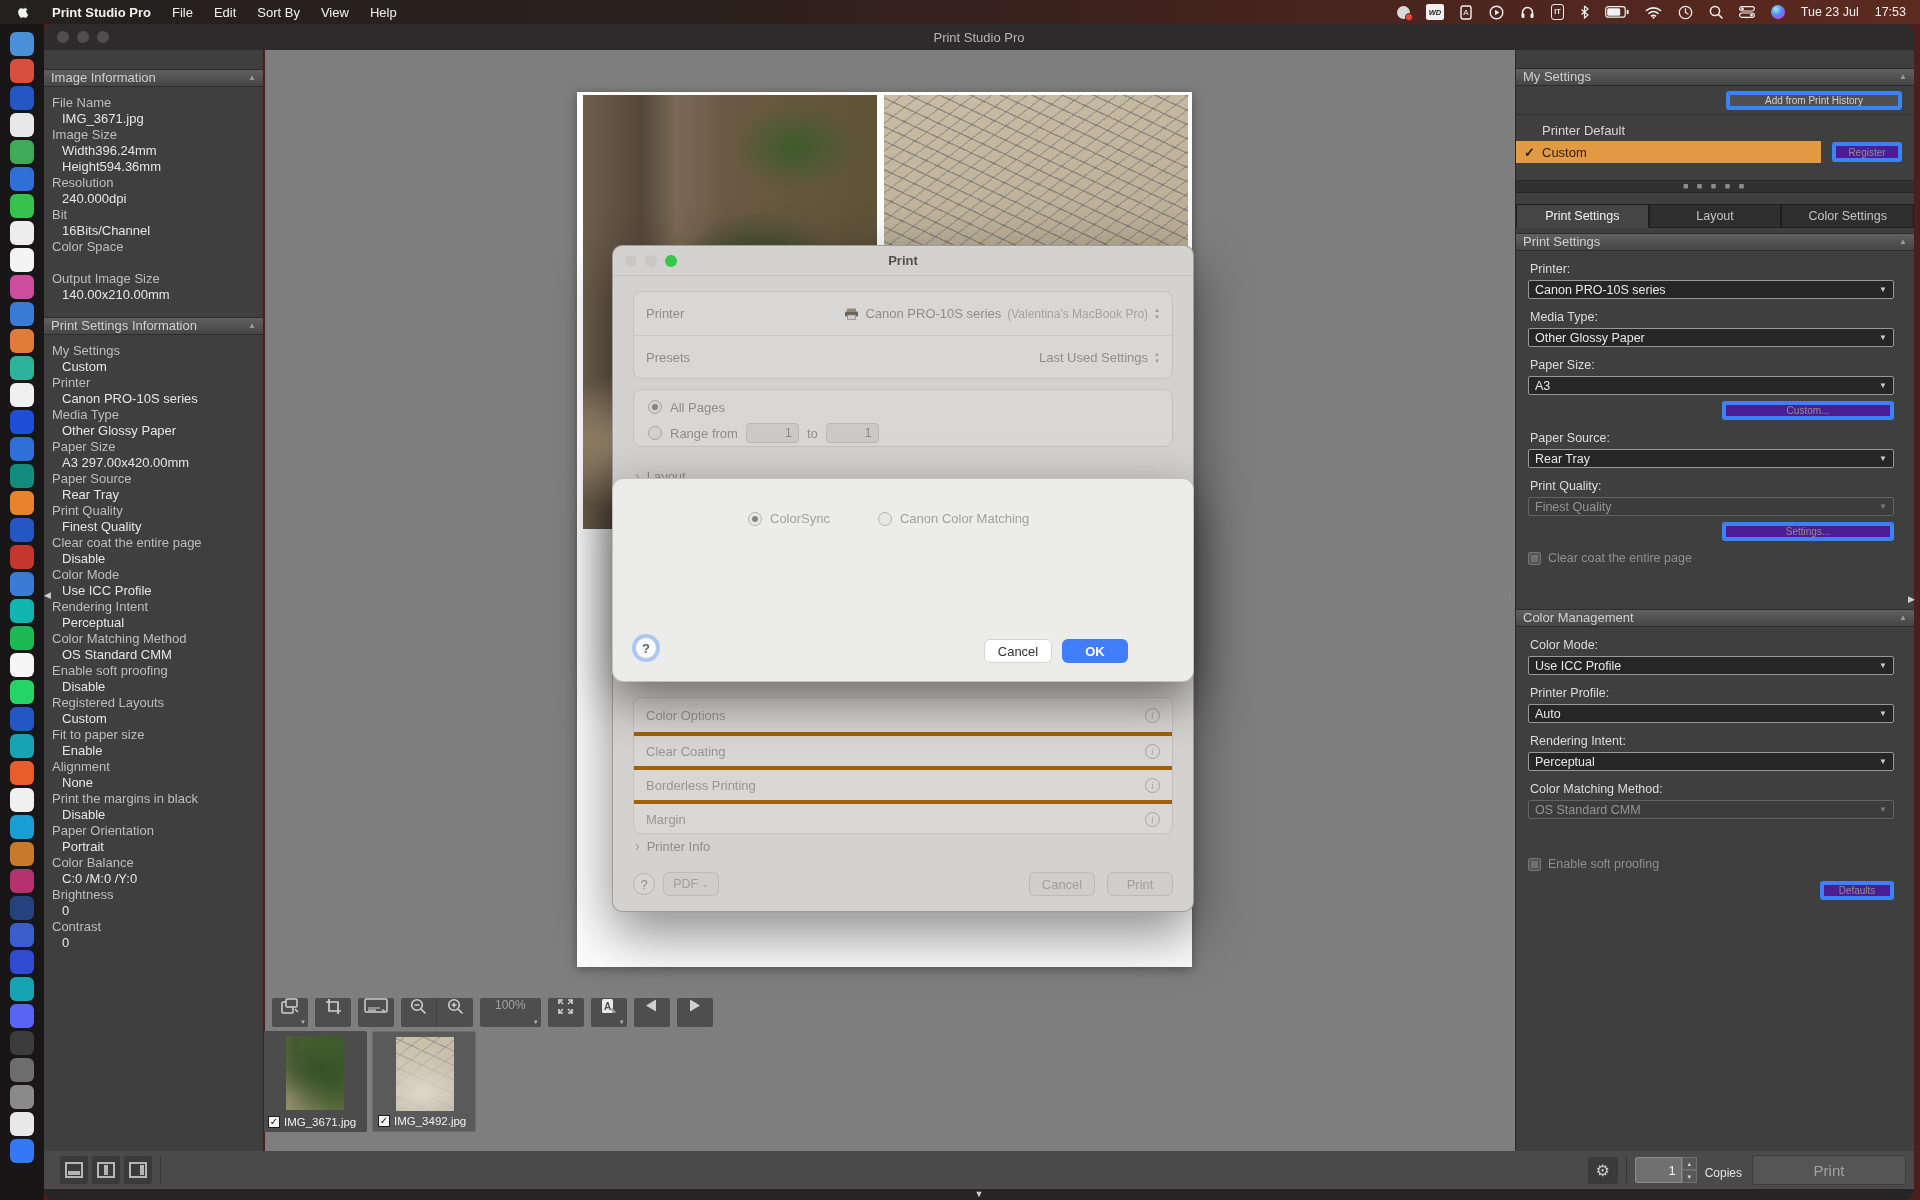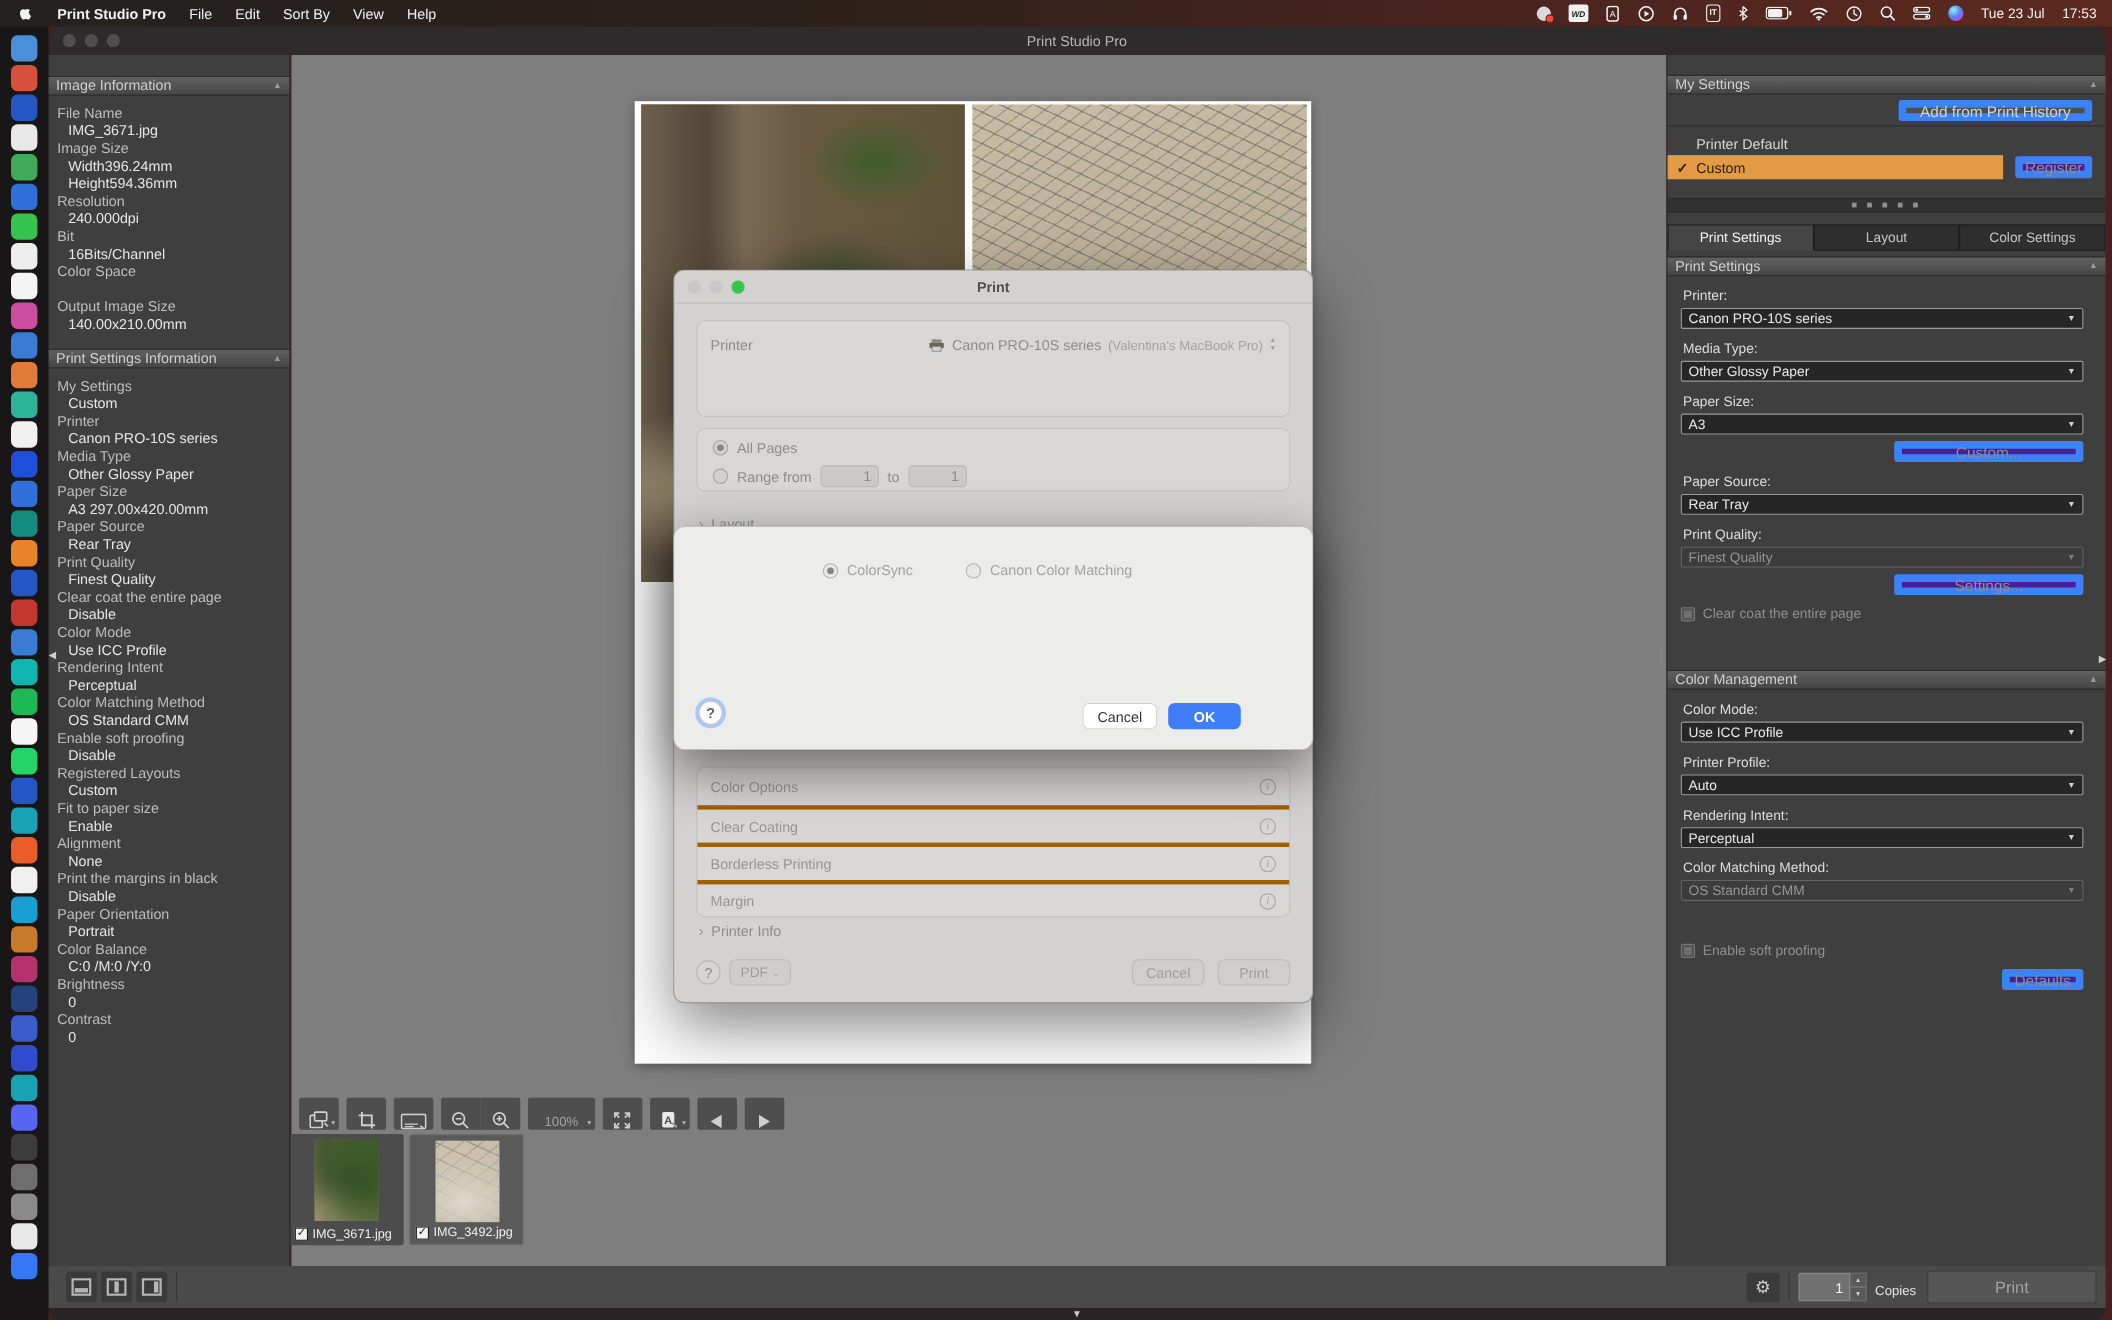--- a/index.html
+++ b/index.html
@@ -30,21 +30,21 @@
 .panel{position:absolute;top:50px;bottom:34px;background:#3f3f3f;z-index:4;color:#c9c9c9;font-size:13px}
 .left-panel{left:44px;width:220px;border-right:1px solid #2a2a2a}
 .right-panel{left:1515px;width:399px;border-left:1px solid #2a2a2a}
 .sec-hdr{height:18px;line-height:18px;padding:0 7px;background:linear-gradient(#606060,#454545);border-top:1px solid #2c2c2c;border-bottom:1px solid #2c2c2c;color:#cfcfcf;display:flex;align-items:center}
 .sec-hdr .tri{margin-left:auto;font-size:8px;color:#9a9a9a}
 .lp-items{padding:8px 8px 0 8px}
 .lp-label{line-height:16px;color:#bdbdbd}
 .lp-value{line-height:16px;color:#e6e6e6;padding-left:10px;white-space:pre-line;min-height:16px}
 .lp-hdr2{margin-top:14px}
 
-.rp-btn{background:#4f4f4f;border:7px solid #3b82f6;border-radius:3px;color:#d2d2d2;font-size:14px;height:19px;display:flex;align-items:center;justify-content:center}
+.rp-btn{background:#4f4f4f;border:4px solid #3b82f6;border-radius:3px;color:#d2d2d2;font-size:10px;height:19px;display:flex;align-items:center;justify-content:center}
 .rp-btn.dis{color:#8f8f8f;background:#4c1d95}
 .ms-row{height:22px;display:flex;align-items:center;color:#d6d6d6;padding-left:8px;gap:6px}
 .ms-row .chk{width:12px;visibility:hidden;color:#2e2414;font-weight:bold}
 .ms-row.selected{width:305px;color:#2b2208}
 .ms-row.selected .chk{visibility:visible}
 .splitter{position:absolute;left:0;right:0;top:130px;height:13px;background:#313131;border-top:1px solid #272727;border-bottom:1px solid #272727;text-align:center;color:#8f8f8f;font-size:9px;line-height:11px;letter-spacing:3px}
 .tabs{position:absolute;left:0;right:0;top:154px;height:24px;display:flex}
 .tab{flex:1;background:#2e2e2e;border:1px solid #1f1f1f;color:#c4c4c4;font-size:12.5px;display:flex;align-items:center;justify-content:center}
 .tab.active{background:#454545;color:#f2f2f2;border-bottom-color:#454545}
 .rp-flow{position:absolute;left:0;right:0;top:178px}
@@ -69,21 +69,21 @@
  radial-gradient(70px 100px at 85% 55%,#4a6b33,rgba(0,0,0,0) 70%),
  radial-gradient(120px 90px at 15% 80%,#b5a583,rgba(0,0,0,0) 75%),
  linear-gradient(90deg,#6d5f4c 0%,#54483a 20%,#7a6a55 32%,#6b5a43 48%,#5d5338 100%)}
 .photo-b{background-image:
  radial-gradient(140px 90px at 45% 75%,#ded8ca,rgba(0,0,0,0) 75%),
  repeating-linear-gradient(25deg,rgba(90,90,90,.45) 0 1.5px,rgba(0,0,0,0) 1.5px 13px),
  repeating-linear-gradient(-38deg,rgba(115,115,115,.4) 0 1.5px,rgba(0,0,0,0) 1.5px 11px),
  linear-gradient(170deg,#c9bda6 0%,#b3a78f 55%,#a39781 100%)}
 
 .toolbar{position:absolute;left:272px;top:998px;height:30px;display:flex;gap:7px;z-index:3}
-.tb-btn{height:29px;min-width:36px;background:#4e4e4e;border-radius:2px;color:#cfcfcf;display:flex;align-items:flex-end;justify-content:center;position:relative;padding:0 5px}
+.tb-btn{height:29px;min-width:36px;background:#4e4e4e;border-radius:2px;color:#cfcfcf;display:flex;align-items:flex-start;justify-content:center;position:relative;padding:0 5px}
 .tb-btn svg{display:block}
 .tb-caret{position:absolute;right:2px;bottom:2px;font-size:6px;color:#b5b5b5}
 .tb-zoomgrp{display:flex}
 .tb-zoomgrp .tb-btn{border-radius:0}
 .tb-zoomgrp .tb-btn:first-child{border-radius:2px 0 0 2px;border-right:1px solid #424242}
 .tb-zoomgrp .tb-btn:last-child{border-radius:0 2px 2px 0}
 .tb-text{font-size:12px;color:#a2a2a2;padding:0 10px}
 
 .strip{position:absolute;left:263px;top:1031px;display:flex;gap:5px;z-index:3}
 .thumb-card{width:104px;height:101px;background:#4c4c4c;border-radius:2px;position:relative}
@@ -733,20 +733,30 @@
               <rect x="3.5" y="7" width="8" height="4.3" fill="#d0d0ce" stroke="#8a8a8a" stroke-width="0.8"></rect>
             </svg>
           <span>Canon PRO-10S series</span>
           <span class="pd-sub">(Valentina's MacBook Pro)</span>
           <span class="stepper">
               <span>▲</span>
               <span>▼</span>
             </span>
         </span>
       </div>
+      <div class="pd-row">
+        <span>Presets</span>
+        <span class="pd-val">
+          <span>Last Used Settings</span>
+          <span class="stepper">
+              <span>▲</span>
+              <span>▼</span>
+            </span>
+        </span>
+      </div>
     </div>
     <div class="pd-group" style="top:143px;height:58px;padding-top:4px">
       <div class="pg-row">
         <span class="radio selected">
             <i></i>
           </span>
         <span>All Pages</span>
       </div>
       <div class="pg-row">
         <span class="radio"></span>

